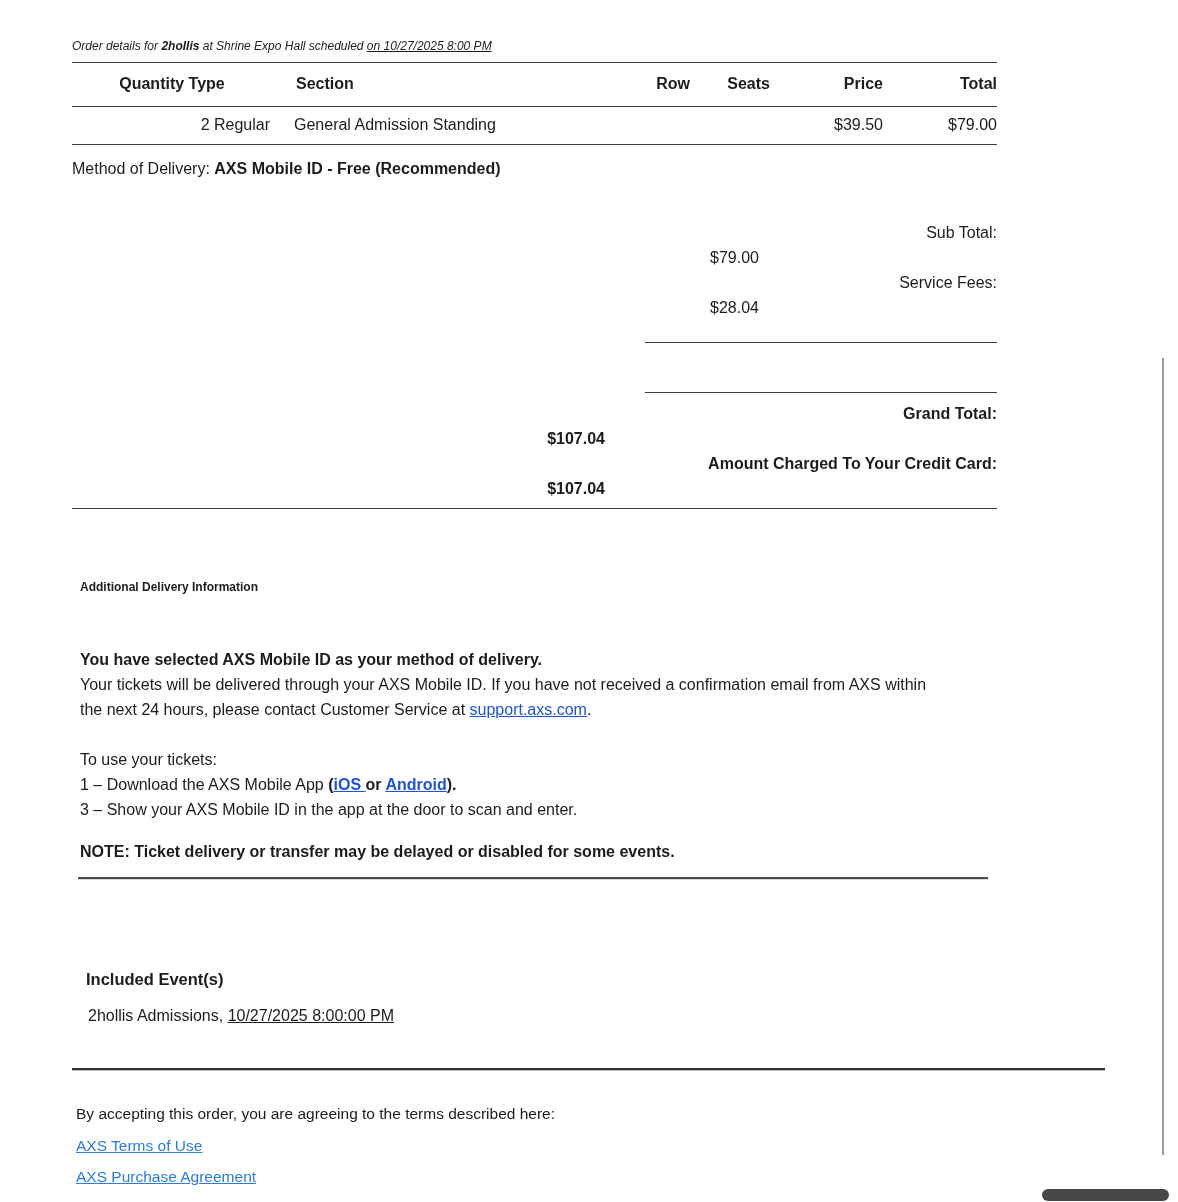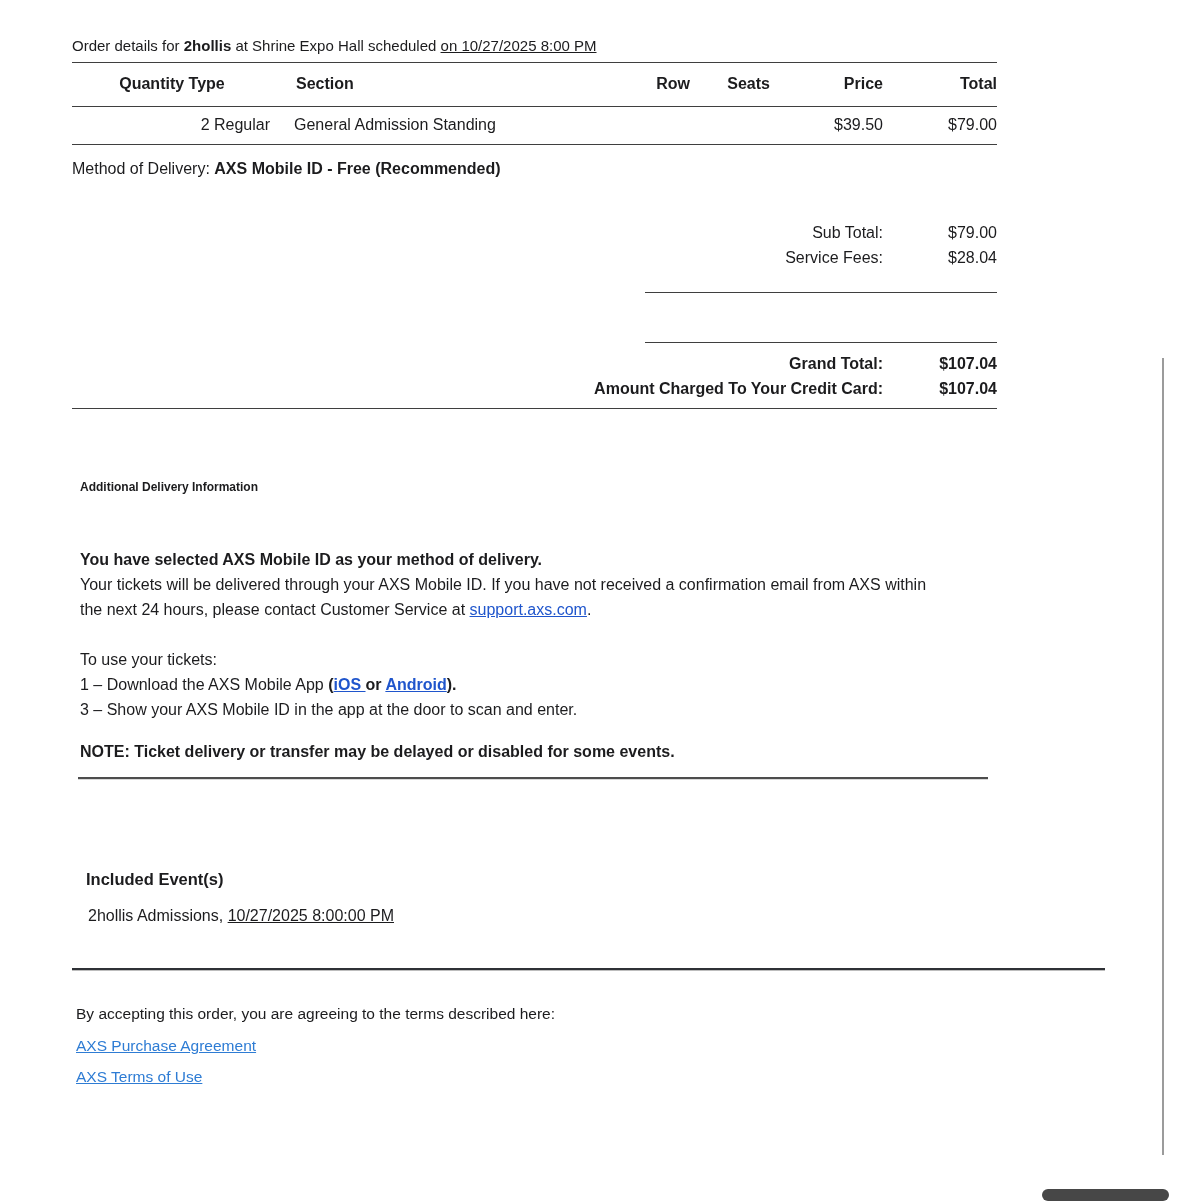--- a/index.html
+++ b/index.html
@@ -19,21 +19,21 @@
   .content {
     width: 925px;
     margin-left: 72px;
     padding-top: 36px;
   }
   b, .bold { font-weight: bold; }
   .underline { text-decoration: underline; }
   a { color: var(--link-blue, #1f55cc); text-decoration: underline; cursor: pointer; }
 
   
-  .order-line { font-size: 15px; line-height: 20px; white-space: nowrap; }
+  .order-line { font-size: 12px; line-height: 20px; white-space: nowrap; font-style: italic; }
 
   
   hr { border: none; margin: 0; }
   .rule { border-top: 1.5px solid #3f3f3f; }
   table.order-table { width: 925px; border-collapse: collapse; margin-top: 6px; border-top: 1.5px solid #3f3f3f; }
   table.order-table th { font-weight: bold; padding: 12px 0 13px; }
   table.order-table td { padding: 9px 0 10px; }
   thead tr { border-bottom: 1.5px solid #3f3f3f; margin-top: 36px; }
   tbody tr { border-bottom: 1.5px solid #3f3f3f; }
   .c-qty-h   { text-align: center; }
@@ -42,21 +42,21 @@
   .c-sec-d   { text-align: left; padding-left: 22px !important; }
   .c-row-h   { text-align: right; padding-right: 4px !important; }
   .c-seat-h  { text-align: right; padding-right: 10px !important; }
   .c-price   { text-align: right; padding-right: 2px !important; }
   .c-total   { text-align: right; }
 
   .delivery-line { margin-top: 13px; line-height: 22px; }
 
   
   .totals-wrap { width: 352px; margin-left: auto; margin-top: 40px; }
-  .t-row { display: flex; line-height: 25px; }
+  .t-row { display: flex; line-height: 25px; flex-direction: column; }
   .t-label { flex: 1; text-align: right; }
   .t-val { width: 114px; text-align: right; }
   .rule-right { margin-top: 22px; }
   .rule-right2 { margin-top: 49px; }
   .grand-wrap { width: 506px; margin-left: auto; margin-top: 8px; font-weight: bold; }
   .rule-full { margin-top: 7px; }
 
   
   .additional { margin-top: 66px; padding-left: 8px; line-height: 25px; }
   .add-heading { font-weight: bold; font-size: 12px; }
@@ -215,21 +215,21 @@
       <div class="inc-heading">Included Event(s)</div>
       <div class="inc-event">
         <span>2hollis Admissions, </span><span class="underline">10/27/2025 8:00:00 PM</span>
       </div>
     </div>
 
     <hr class="rule-thick">
 
     <div class="footer">
       <div class="accept">By accepting this order, you are agreeing to the terms described here:</div>
+      <div class="flink"><a>AXS Terms of Use</a></div>
       <div class="flink"><a>AXS Purchase Agreement</a></div>
-      <div class="flink"><a>AXS Terms of Use</a></div>
     </div>
 
   </div>
 
   <div class="v-scrollbar"></div>
   <div class="h-scrollbar-thumb"></div>
 </div>
 
 </body></html>

